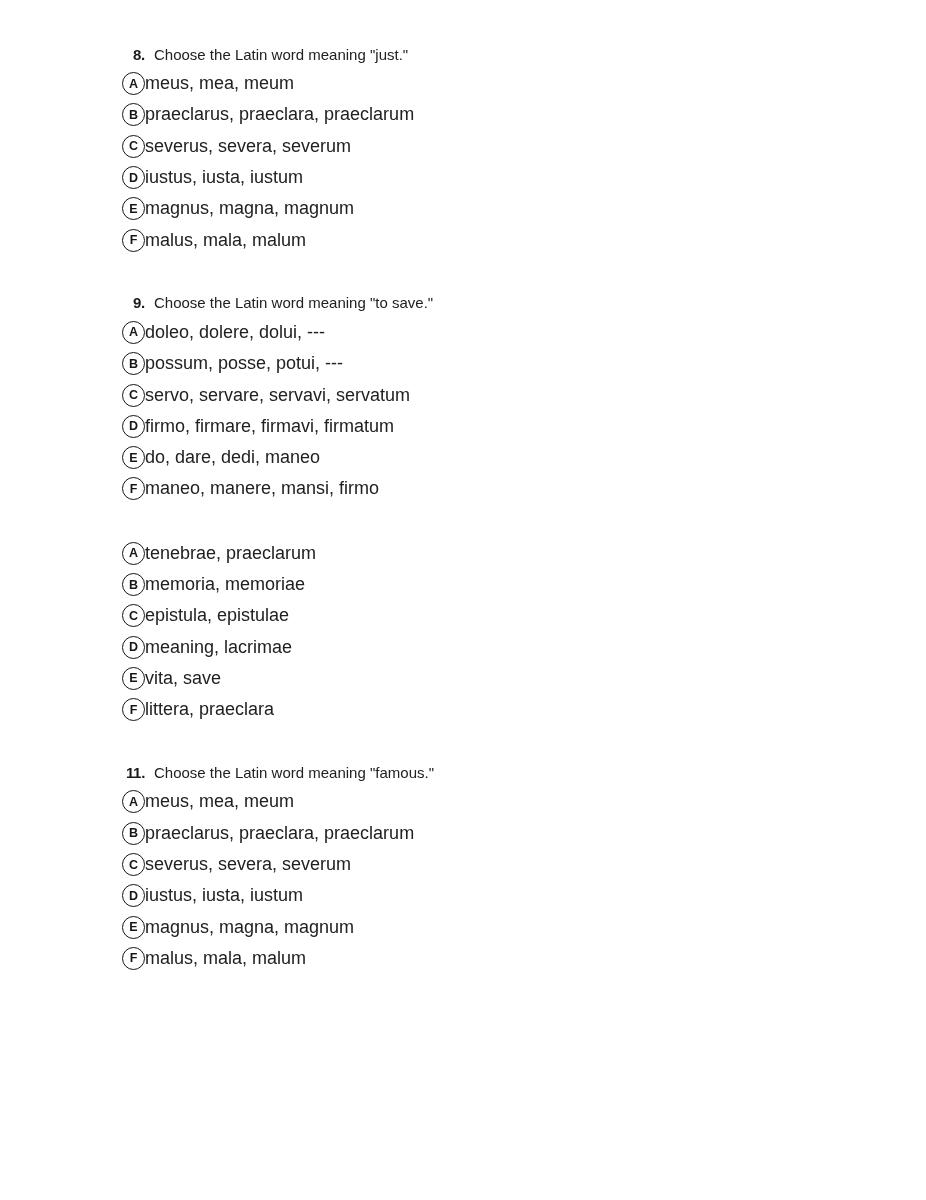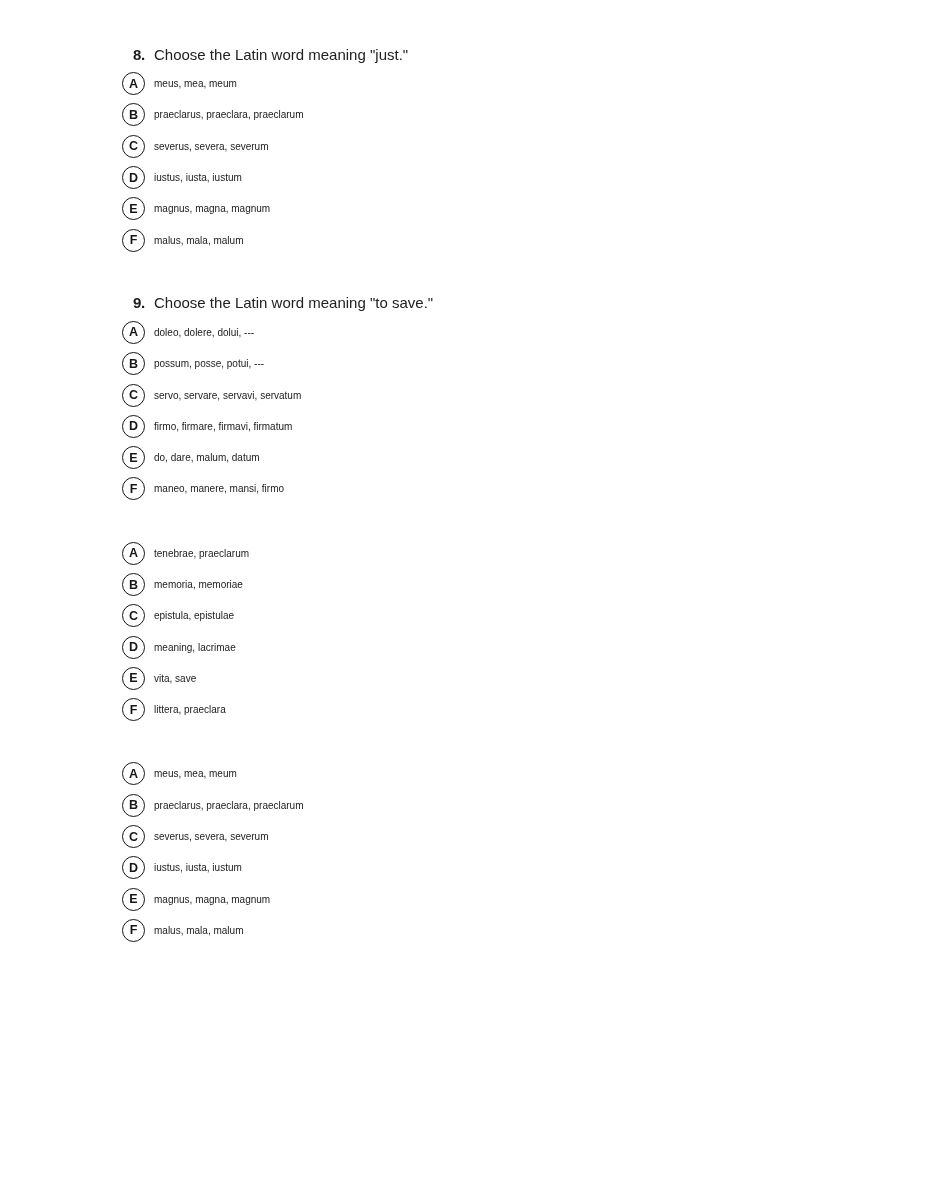--- a/index.html
+++ b/index.html
@@ -54,22 +54,22 @@
     border-radius: 50%;
     display: flex;
     align-items: center;
     justify-content: center;
     font-weight: 700;
     font-size: 12.5px;
     color: #161616;
     background: #ffffff;
   }
   .option-text {
-    margin-left: 9px;
-    font-size: 10px;
+    margin-left: 0;
+    font-size: 18px;
     color: #212121;
   }
 </style>
 </head>
 <body>
 
 <div class="page">
   <div id="questions-root">
   <section class="question">
     <div class="q-header">
@@ -129,21 +129,21 @@
     <span class="option-text">servo, servare, servavi, servatum</span>
   </div>
 
   <div class="option">
     <span class="bubble">D</span>
     <span class="option-text">firmo, firmare, firmavi, firmatum</span>
   </div>
 
   <div class="option">
     <span class="bubble">E</span>
-    <span class="option-text">do, dare, malum, datum</span>
+    <span class="option-text">do, dare, dedi, maneo</span>
   </div>
 
   <div class="option">
     <span class="bubble">F</span>
     <span class="option-text">maneo, manere, mansi, firmo</span>
   </div>
 </section>
 
   <section class="question">
 
@@ -172,20 +172,24 @@
     <span class="option-text">vita, save</span>
   </div>
 
   <div class="option">
     <span class="bubble">F</span>
     <span class="option-text">littera, praeclara</span>
   </div>
 </section>
 
   <section class="question">
+    <div class="q-header">
+      <span class="q-number">11.</span>
+      <span class="q-prompt">Choose the Latin word meaning "famous."</span>
+    </div>
 
   <div class="option">
     <span class="bubble">A</span>
     <span class="option-text">meus, mea, meum</span>
   </div>
 
   <div class="option">
     <span class="bubble">B</span>
     <span class="option-text">praeclarus, praeclara, praeclarum</span>
   </div>

